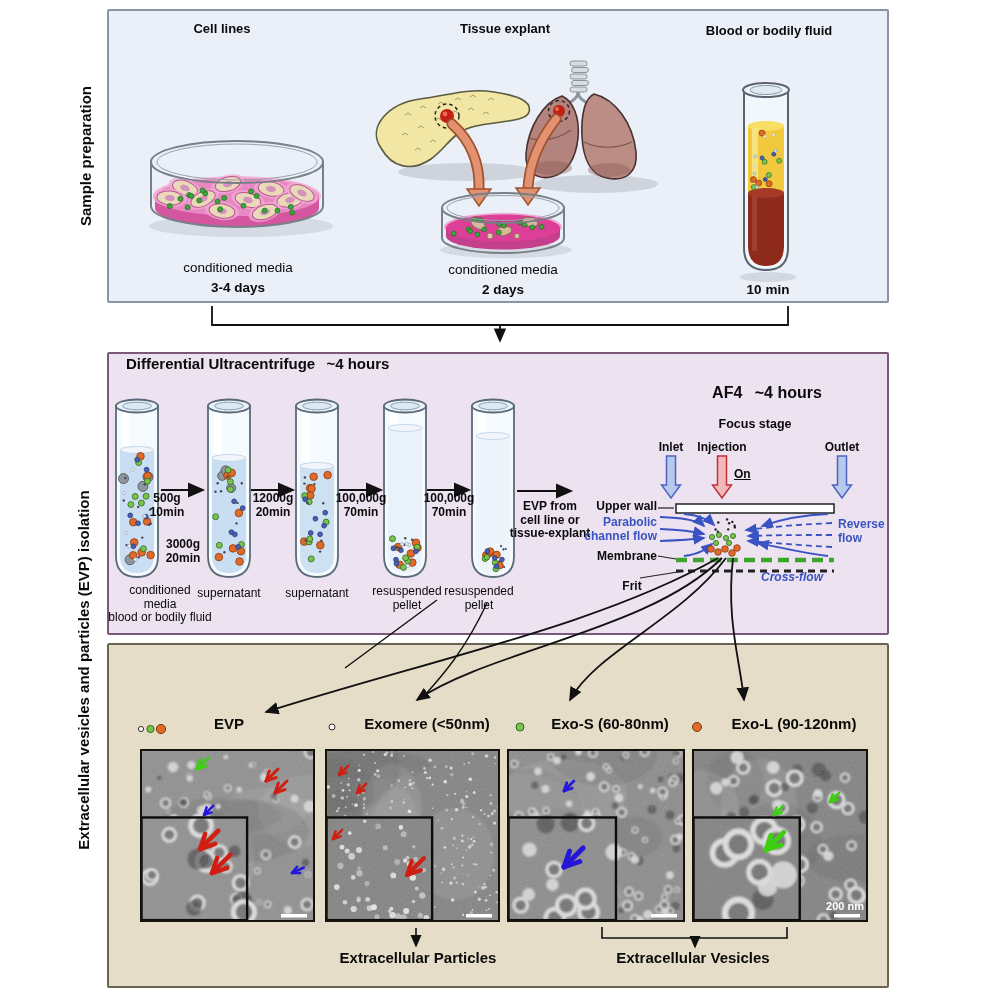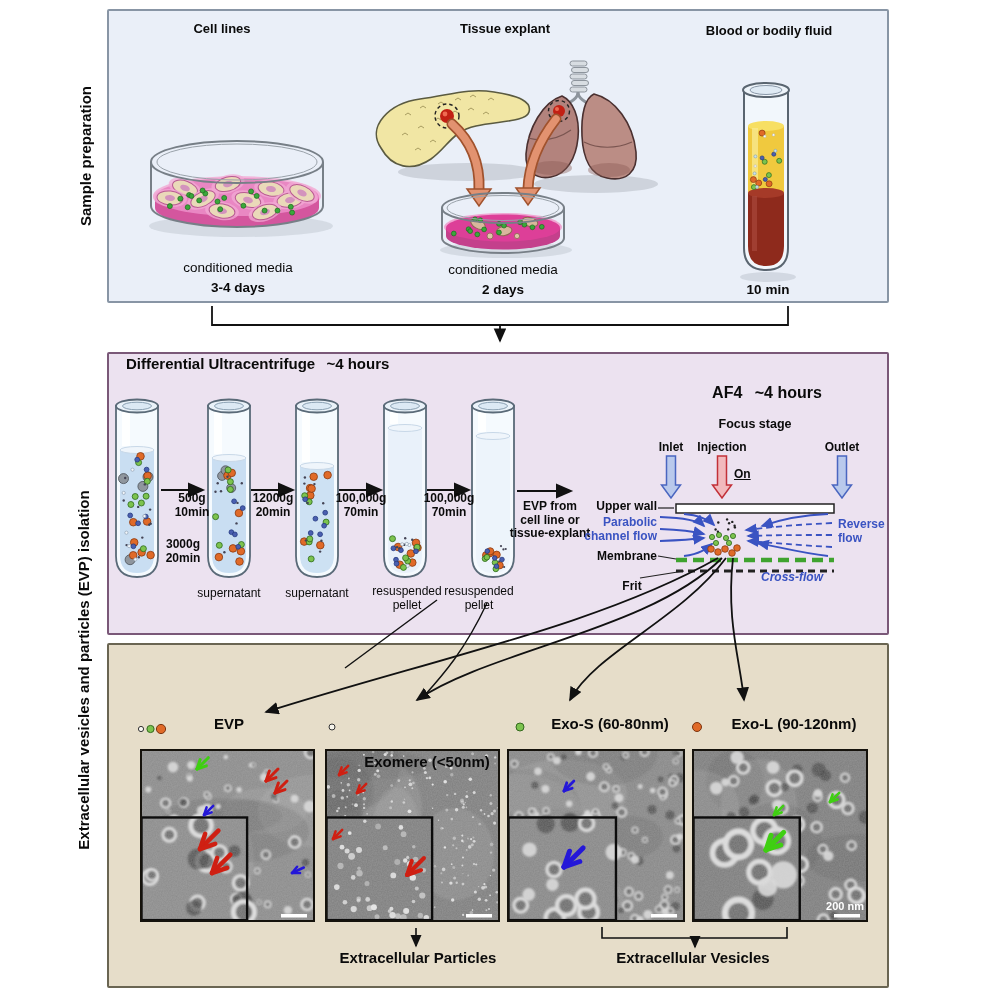--- a/index.html
+++ b/index.html
@@ -1176,32 +1176,37 @@
   <div class="t b s14 c" style="left:238px;top:281px;">3-4 days</div>
   <div class="t s14 c" style="left:503px;top:263px;">conditioned media</div>
   <div class="t b s14 c" style="left:503px;top:283px;">2 days</div>
   <div class="t b s14 c" style="left:768px;top:283px;">10 min</div>
 
   <div class="t b s15" style="left:126px;top:356px;">
     <span>Differential Ultracentrifuge</span>
     <span style="margin-left:7px;">~4 hours</span>
   </div>
 
+  <div class="t s12 c lines" style="left:160px;top:584px;">
+    <div>conditioned</div>
+    <div>media</div>
+    <div>blood or bodily fluid</div>
+  </div>
   <div class="t s12 c" style="left:229px;top:587px;">supernatant</div>
   <div class="t s12 c" style="left:317px;top:587px;">supernatant</div>
   <div class="t s12 c lines" style="left:407px;top:585px;">
     <div>resuspended</div>
     <div>pellet</div>
   </div>
   <div class="t s12 c lines" style="left:479px;top:585px;">
     <div>resuspended</div>
     <div>pellet</div>
   </div>
 
-  <div class="t b s12 c lines" style="left:192px;top:492px;">
+  <div class="t b s12 c lines" style="left:167px;top:492px;">
     <div>500g</div>
     <div>10min</div>
   </div>
   <div class="t b s12 c lines" style="left:183px;top:538px;">
     <div>3000g</div>
     <div>20min</div>
   </div>
   <div class="t b s12 c lines" style="left:273px;top:492px;">
     <div>12000g</div>
     <div>20min</div>
@@ -1236,18 +1241,18 @@
   </div>
   <div class="t w6 s12 r" style="left:657px;top:550px;">Membrane</div>
   <div class="t w6 s12 c" style="left:632px;top:580px;">Frit</div>
   <div class="t w6 s12 blue lines" style="left:838px;top:518px;">
     <div>Reverse</div>
     <div>flow</div>
   </div>
   <div class="t b s12 c blue" style="left:792px;top:571px;font-style:italic;">Cross-flow</div>
 
   <div class="t b s15 c" style="left:229px;top:716px;">EVP</div>
-  <div class="t b s15 c" style="left:427px;top:754px;text-align:center;">Exomere (&lt;50nm)</div>
+  <div class="t b s15 c" style="left:427px;top:716px;text-align:center;">Exomere (&lt;50nm)</div>
   <div class="t b s15 c" style="left:610px;top:716px;">Exo-S (60-80nm)</div>
   <div class="t b s15 c" style="left:794px;top:716px;">Exo-L (90-120nm)</div>
   <div class="t b s15 c" style="left:418px;top:950px;">Extracellular Particles</div>
   <div class="t b s15 c" style="left:693px;top:950px;">Extracellular Vesicles</div>
 </div>
 
 </body></html>

